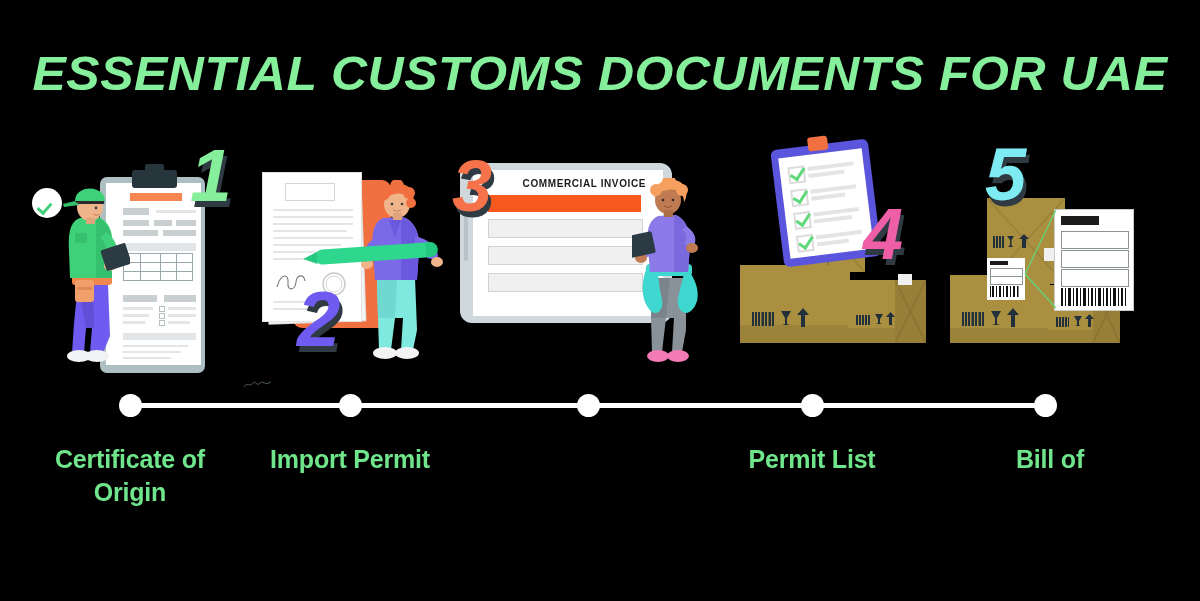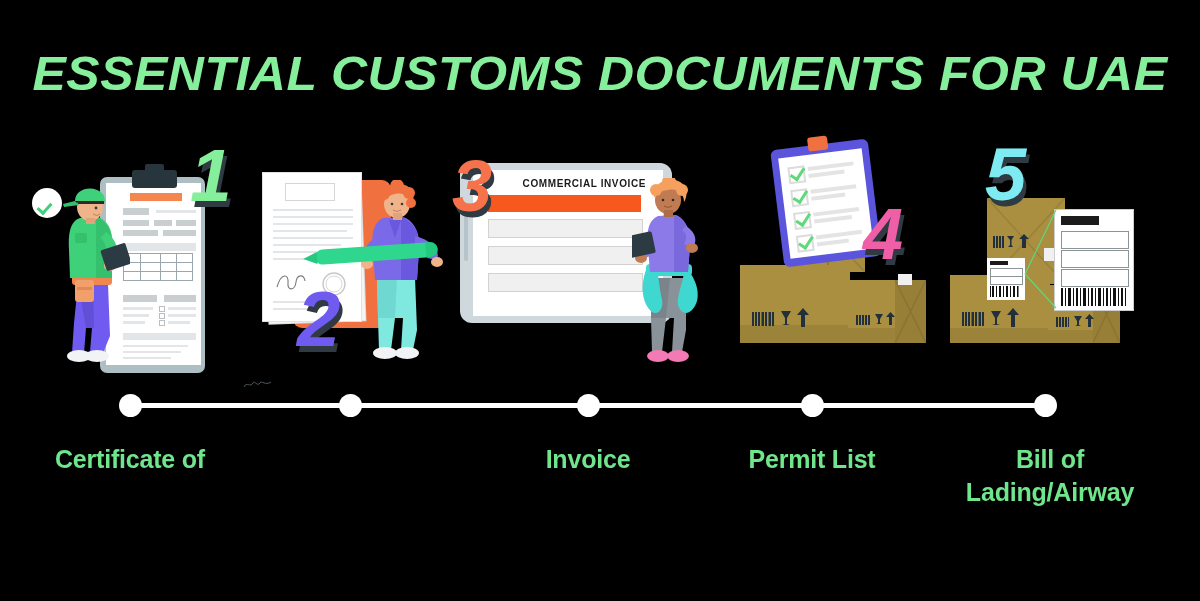--- a/index.html
+++ b/index.html
@@ -659,26 +659,28 @@
   <div class="timeline"></div>
   <div class="dot" style="left:130px;"></div>
   <div class="dot" style="left:350px;"></div>
   <div class="dot" style="left:588px;"></div>
   <div class="dot" style="left:812px;"></div>
   <div class="dot" style="left:1045px;"></div>
 
   <div class="labels">
     <div class="label" style="left:30px;width:200px;">
       <div>Certificate of</div>
+      <div>Origin</div>
+    </div>
+    <div class="label" style="left:250px;width:200px;">
+      <div>Import Permit</div>
     </div>
     <div class="label" style="left:488px;width:200px;">
-      <div>Invoice</div>
     </div>
     <div class="label" style="left:712px;width:200px;">
       <div>Permit List</div>
     </div>
     <div class="label" style="left:940px;width:220px;">
       <div>Bill of</div>
-      <div>Lading/Airway</div>
     </div>
   </div>
 
 </div>
 
 </body></html>

